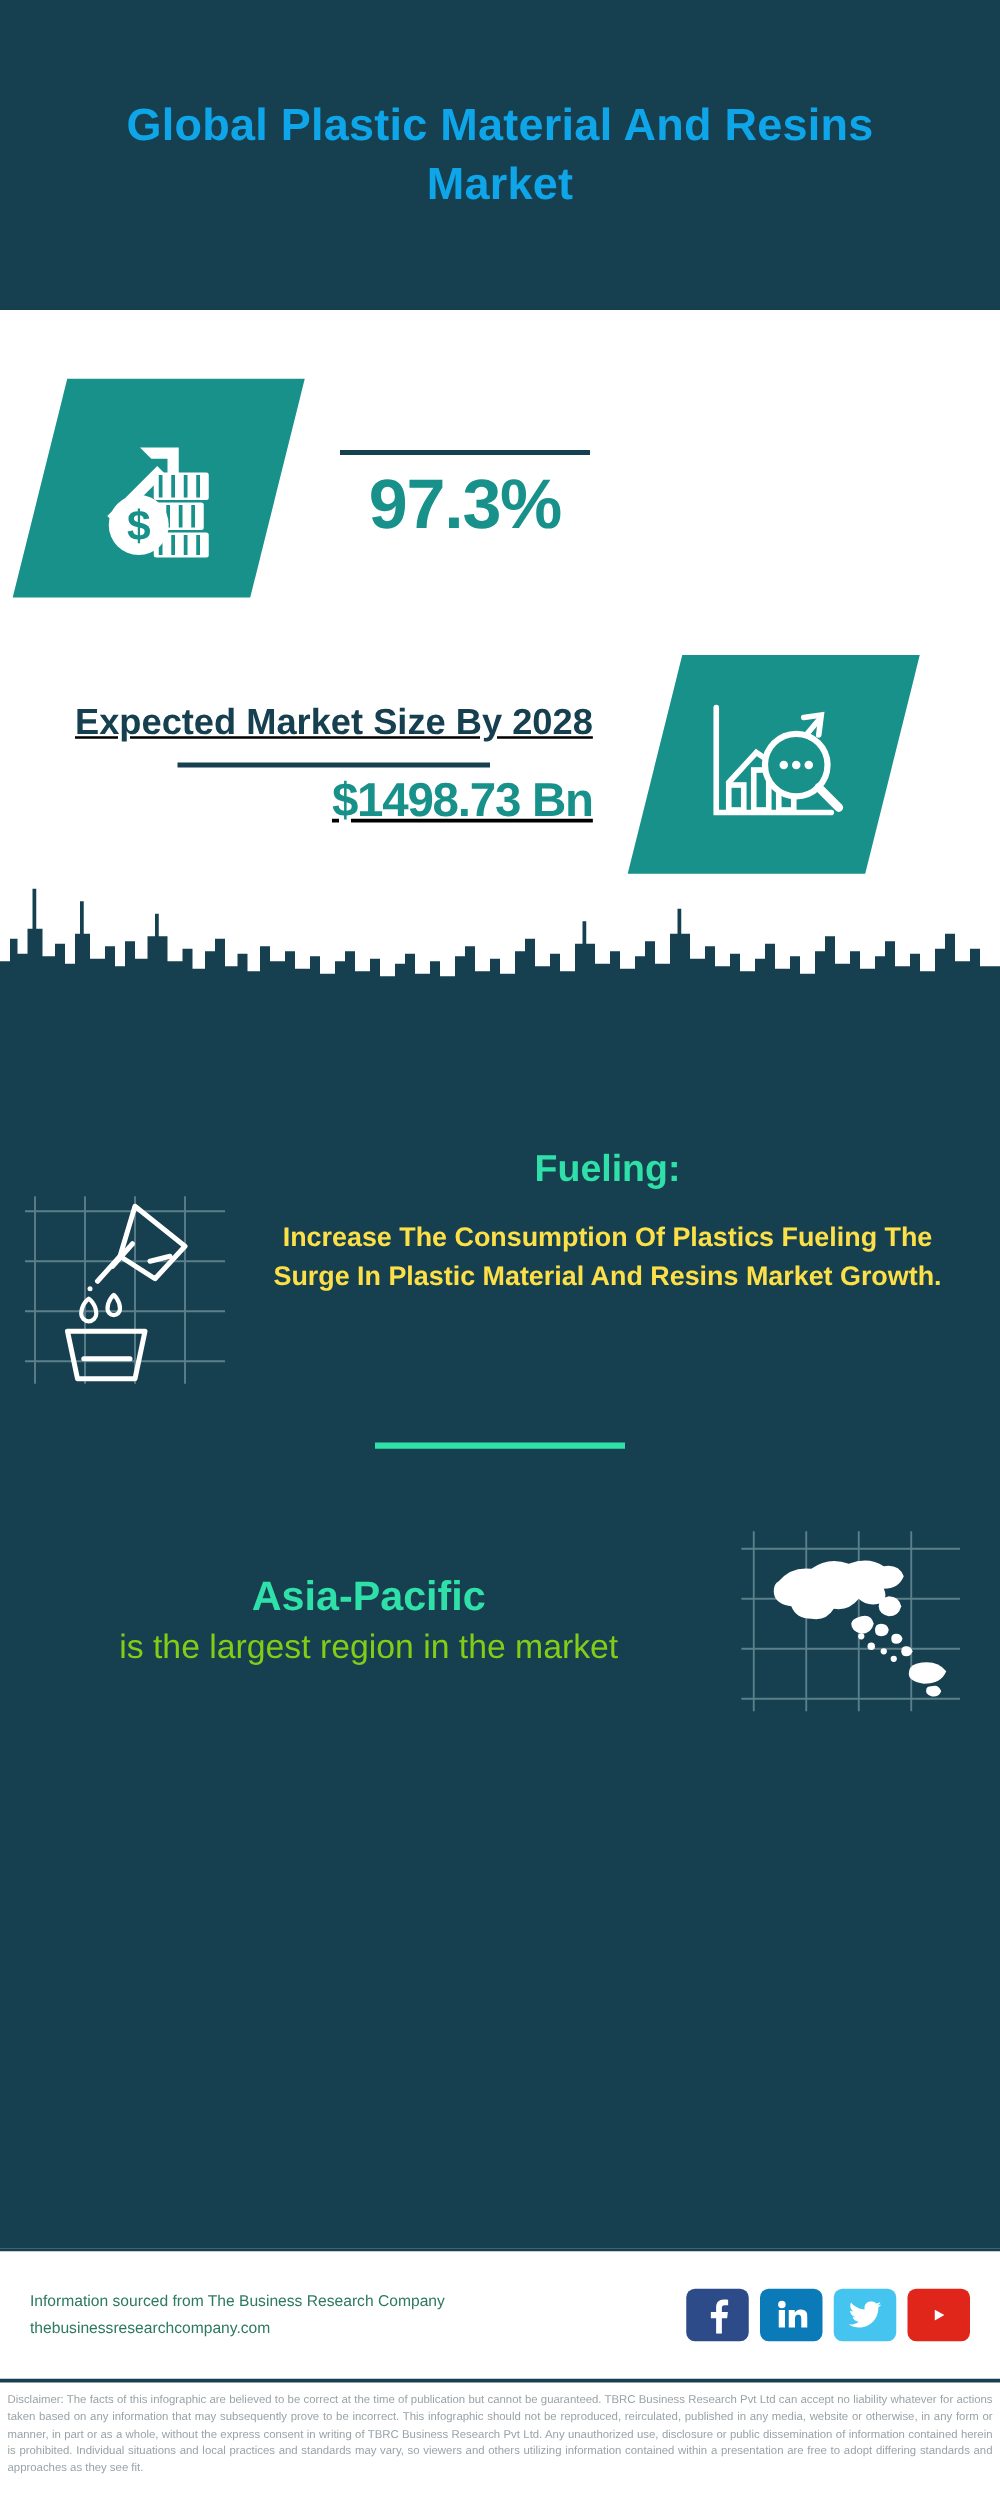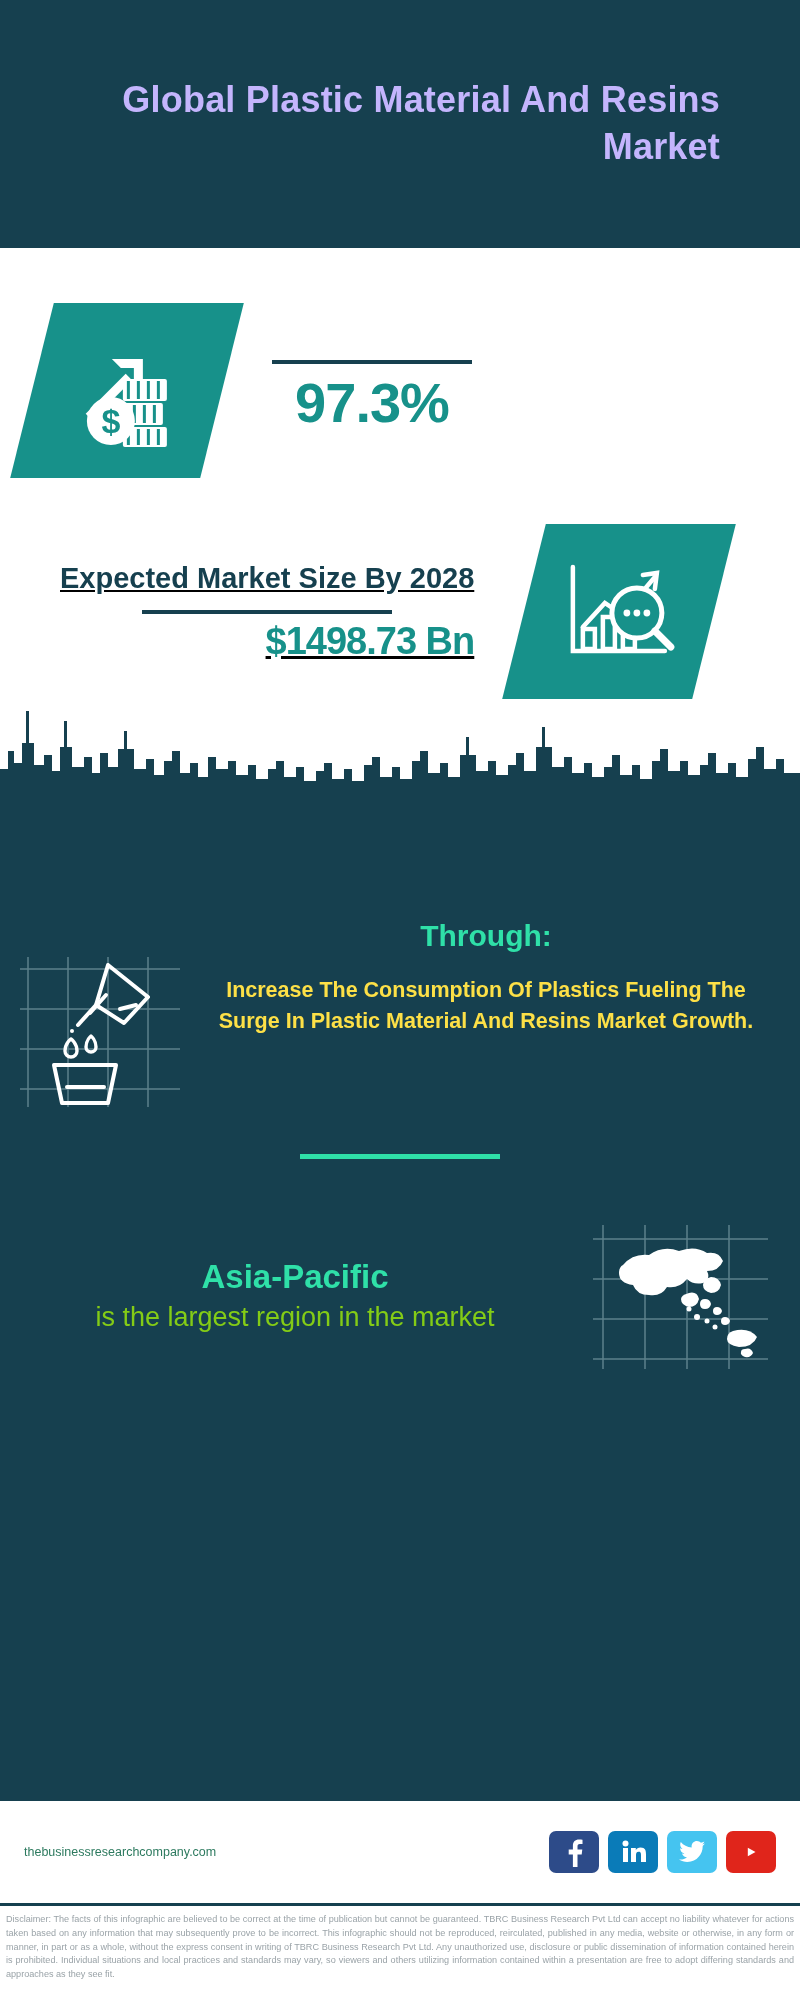--- a/index.html
+++ b/index.html
@@ -10,22 +10,22 @@
     position:relative;
     overflow:hidden;
   }
 
   
   .header{
     height:248px; background:#16404f;
     display:flex; align-items:center; justify-content:center;
   }
   .header h1{
-    color:#c4b5fd; font-size:36px; font-weight:bold;
-    line-height:1.3; text-align:right; width:640px;
+    color:#0ea5e9; font-size:36px; font-weight:bold;
+    line-height:1.3; text-align:center; width:640px;
     letter-spacing:.2px;
   }
 
   
   .white-zone{ background:#fff; padding-top:0; position:relative; height:552px; }
 
   .stat-row{ display:flex; align-items:center; }
 
   
   .para{
@@ -223,21 +223,21 @@
           <path d="M100 62 L116 58"></path>
           <path d="M52 84 l0 0"></path>
           <path d="M45 104 c0 -8 6 -12 6 -12 c0 0 6 4 6 12 a6 6 0 0 1 -12 0Z" stroke-width="3.4"></path>
           <path d="M66 100 c0 -7 5 -11 5 -11 c0 0 5 4 5 11 a5 5 0 0 1 -10 0Z" stroke-width="3.4"></path>
           <path d="M34 118 L96 118 L88 156 L42 156 Z"></path>
           <path d="M47 140 L84 140"></path>
         </g>
       </svg>
     </div>
     <div class="driver-text">
-      <div class="driver-title">Through:</div>
+      <div class="driver-title">Fueling:</div>
       <div class="driver-body">Increase The Consumption Of Plastics Fueling The Surge In Plastic Material And Resins Market Growth.</div>
     </div>
   </div>
 
   <div class="divider"></div>
 
   <div class="region-wrap">
     <div class="region-text">
       <div class="region-name">Asia-Pacific</div>
       <div class="region-sub">is the largest region in the market</div>
@@ -270,20 +270,21 @@
           <circle cx="122" cy="106" r="2.5"></circle>
             <circle cx="96" cy="88" r="2.5"></circle>
         </g>
       </svg>
     </div>
   </div>
 </div>
 
 <div class="footer">
   <div class="source">
+    <div>Information sourced from The Business Research Company</div>
     <div>thebusinessresearchcompany.com</div>
   </div>
   <div class="socials">
     <div class="sbtn fb">
       <svg width="24" height="30" viewBox="0 0 24 30">
           <path fill="#fff" d="M15.5 30V17.5h4.2l.6-4.9h-4.8V9.5c0-1.4.4-2.4 2.4-2.4h2.6V2.7C20.1 2.6 18.6 2.5 16.9 2.5c-3.6 0-6 2.2-6 6.2v3.9H6.7v4.9h4.2V30z"></path>
         </svg>
     </div>
     <div class="sbtn li">
       <svg width="26" height="26" viewBox="0 0 26 26">

